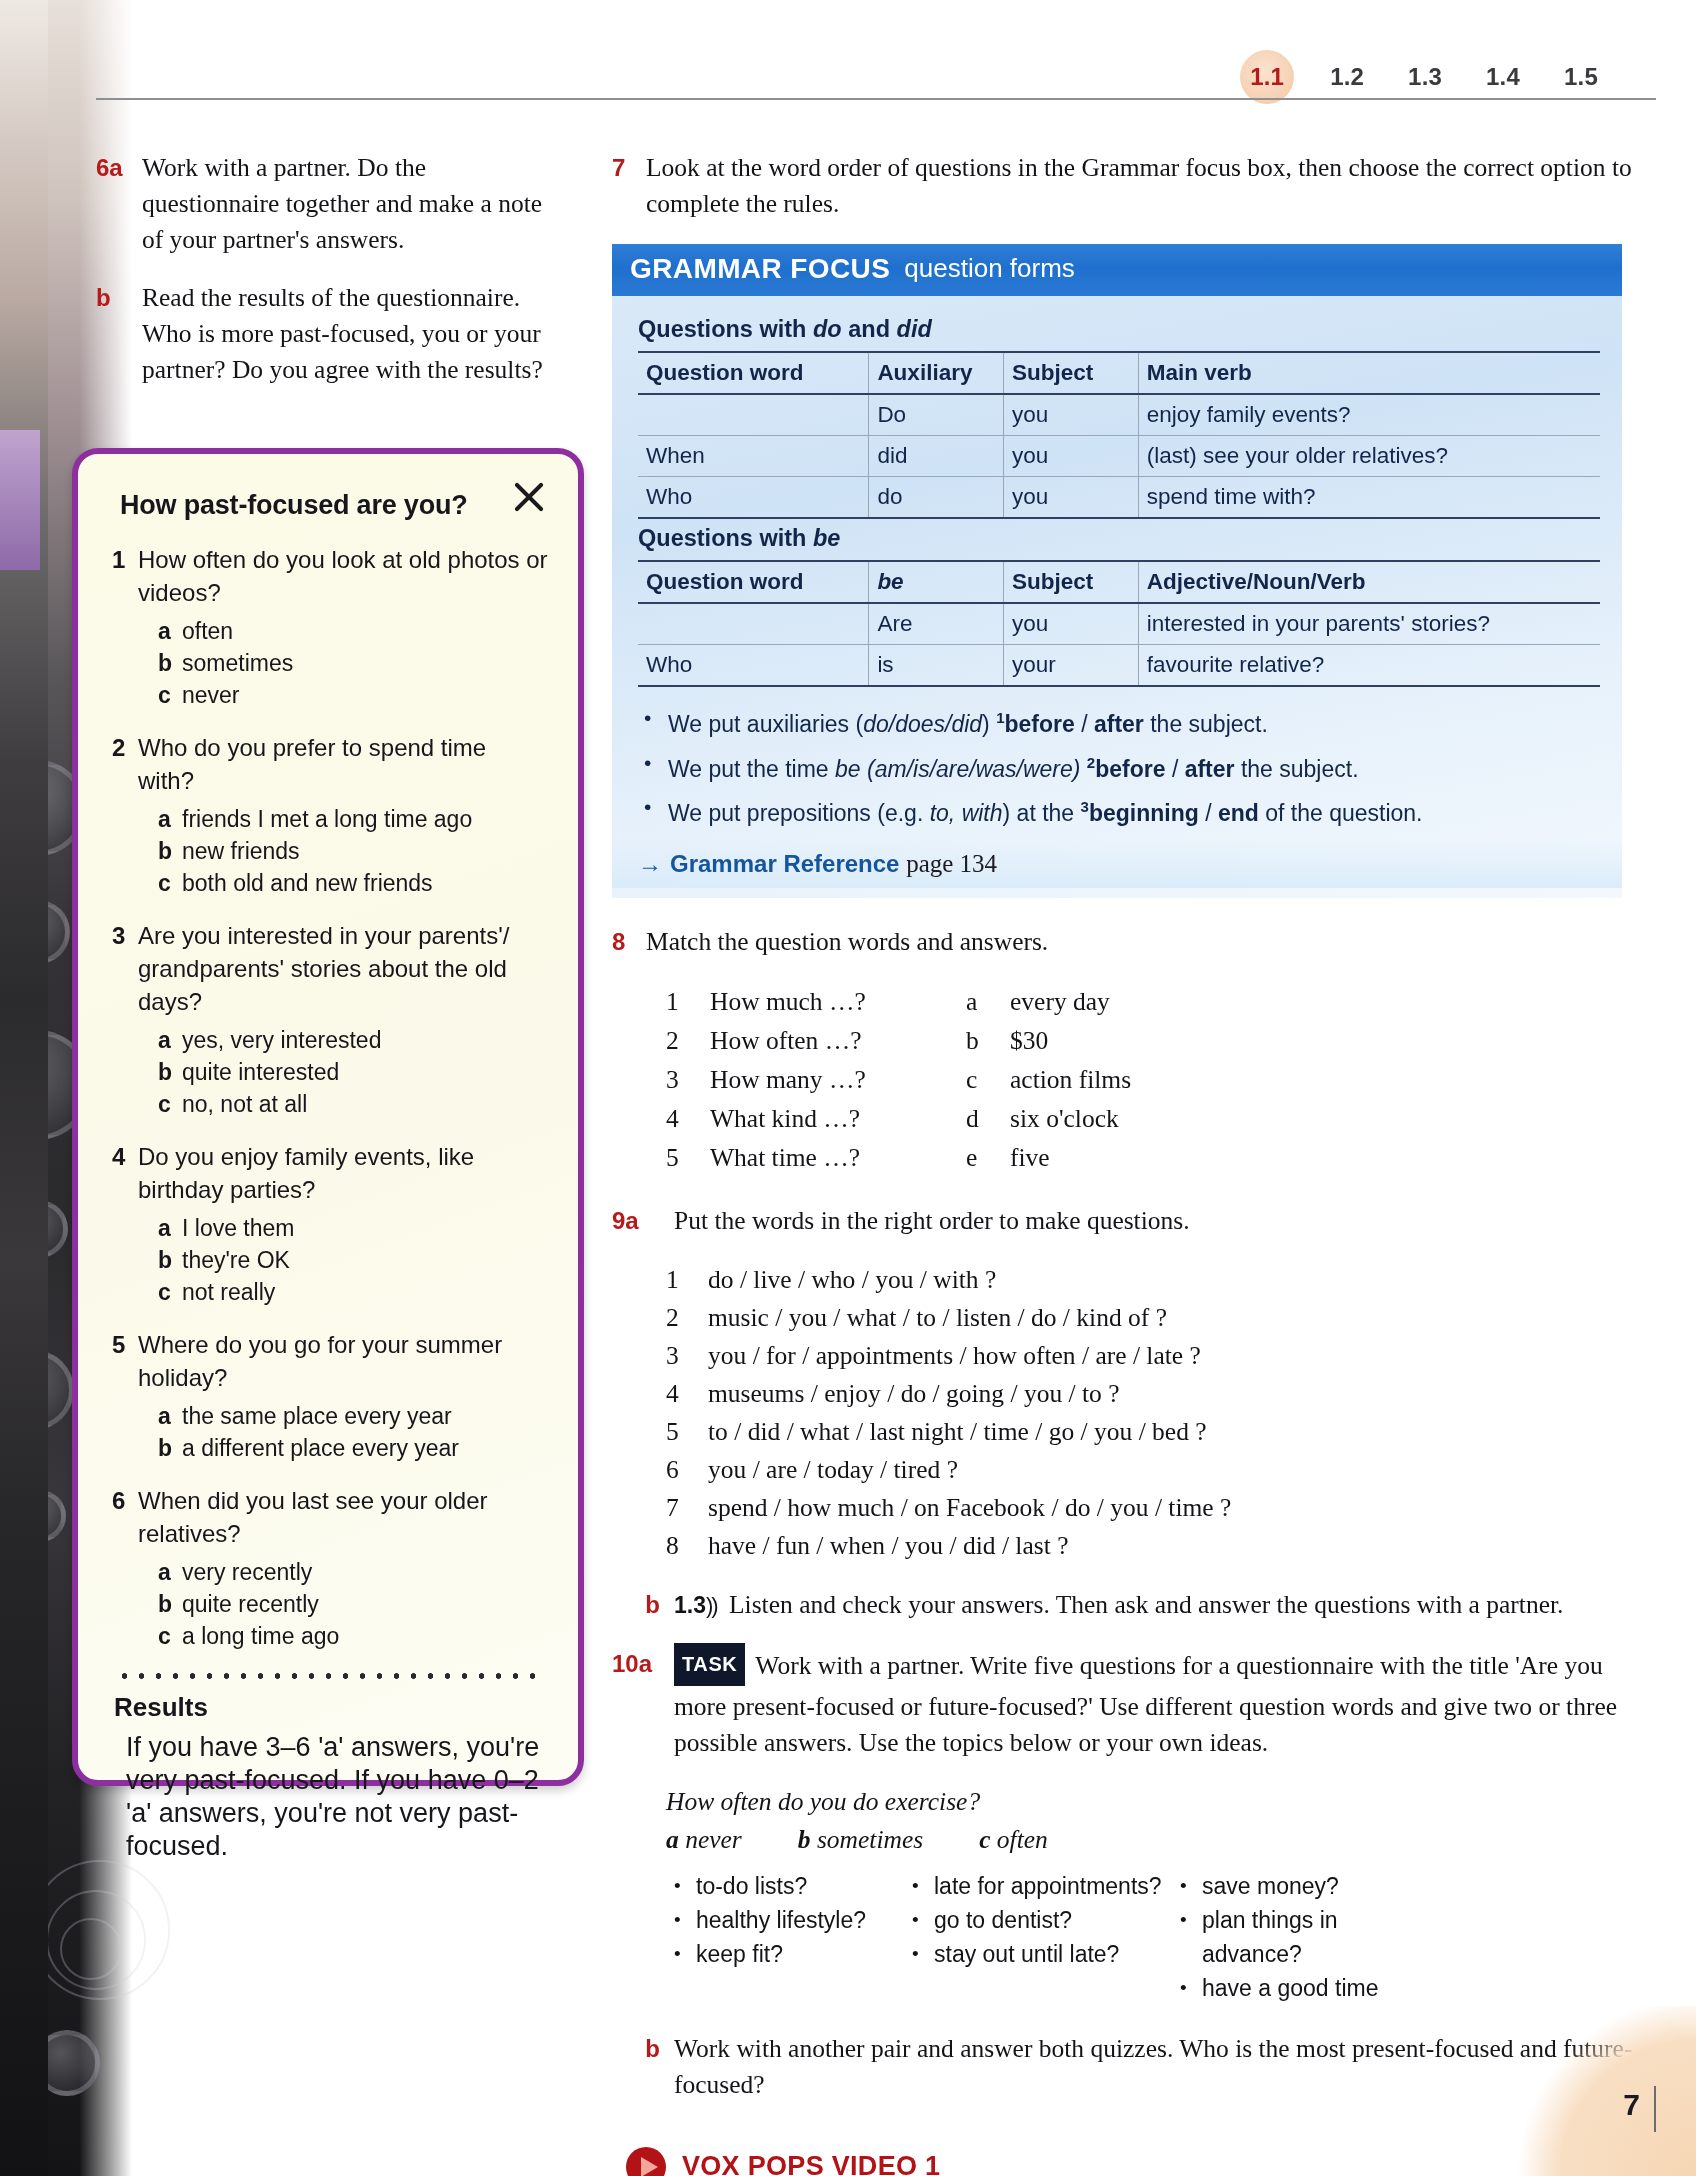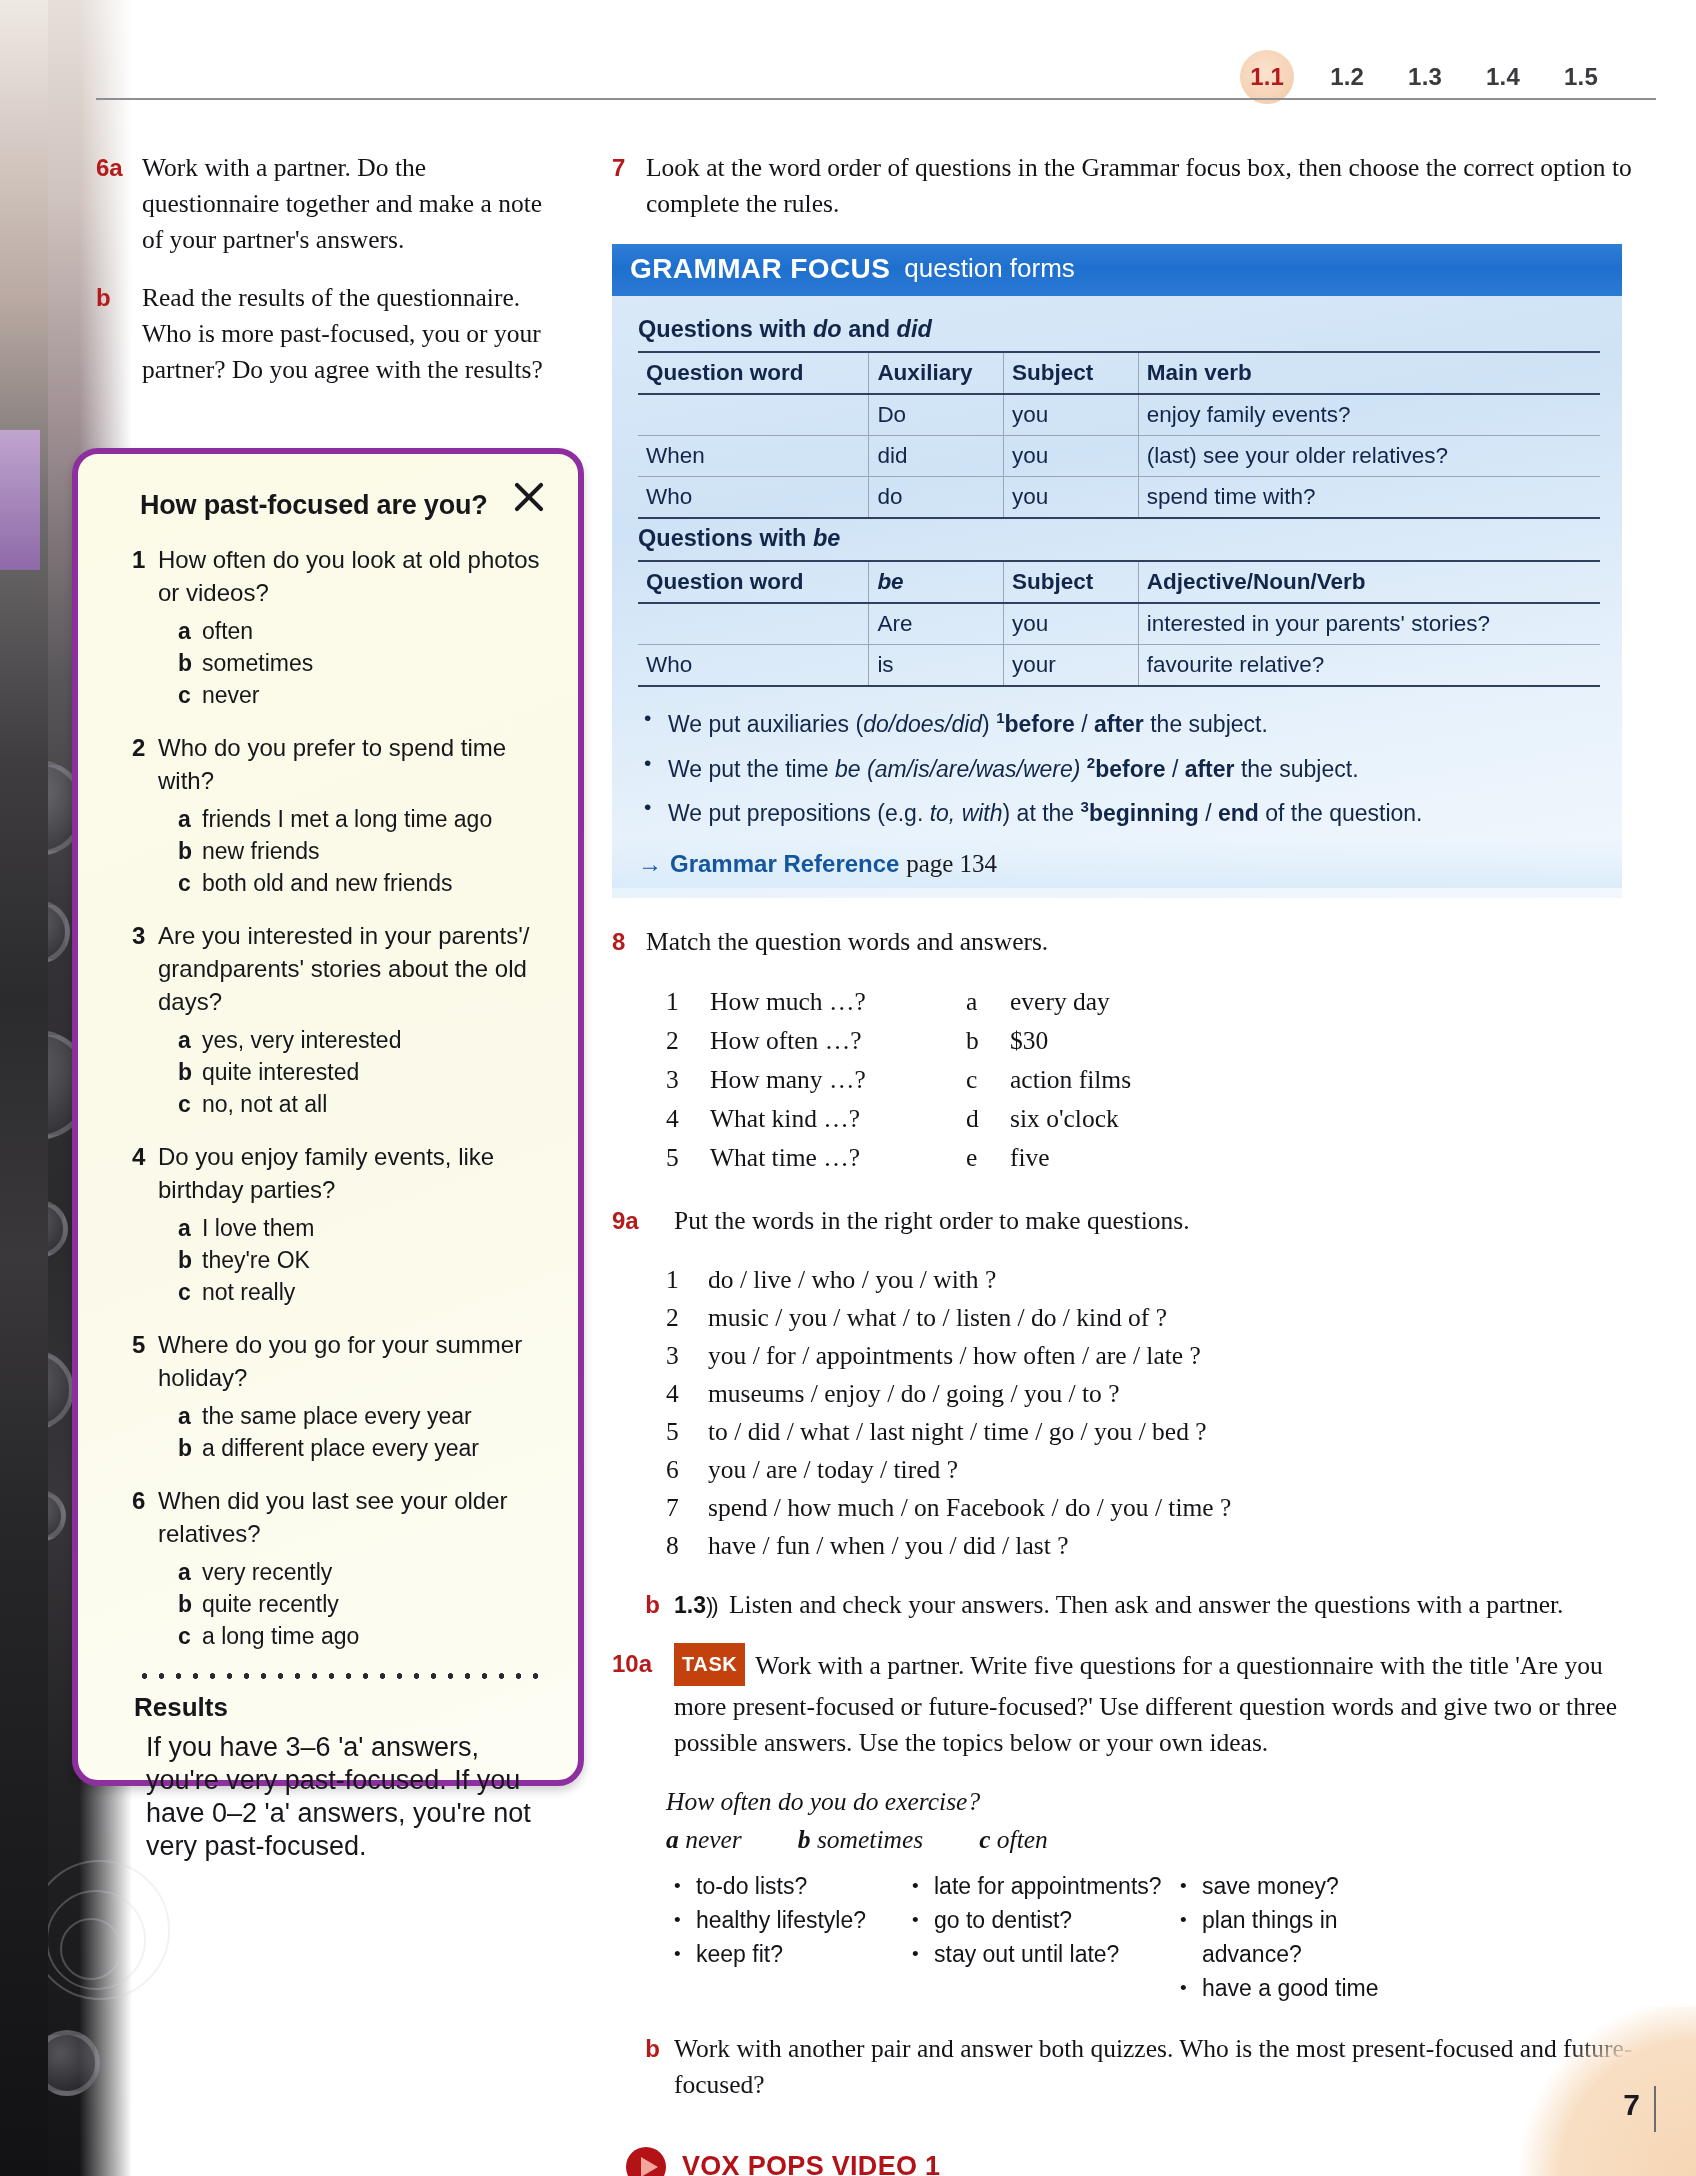--- a/index.html
+++ b/index.html
@@ -92,21 +92,21 @@
   .ex-body { font-size: 25.5px; line-height: 36px; color: #141418; }
 
   
   #questionnaire {
     position: absolute; left: 72px; top: 448px; width: 512px; height: 1338px;
     border: 6px solid #8e2fa0;
     border-radius: 26px;
     background: linear-gradient(160deg,#fcfbe8 0%, #fbfaea 55%, #fdfdf4 100%);
     box-shadow: 0 5px 10px rgba(0,0,0,.18);
     font-family: "Liberation Sans", sans-serif;
-    padding: 30px 30px 24px 54px;
+    padding: 30px 30px 24px 34px;
     z-index: 8;
   }
   #q-close {
     position: absolute; right: 28px; top: 22px; width: 42px; height: 42px;
     cursor: pointer;
   }
   #q-close::before, #q-close::after {
     content: ""; position: absolute; left: 2px; top: 19px;
     width: 38px; height: 4px; background: #1a1a1e; border-radius: 2px;
   }
@@ -196,21 +196,21 @@
   .wordlist { margin-left: 54px; }
   .wl-row { display: flex; font-size: 25.5px; line-height: 38px; color: #141418; }
   .wl-n { flex: 0 0 42px; }
 
   
   .audio-code { font-weight: 700; font-family: "Liberation Sans", sans-serif; font-size: 23px; }
   .audio-icon { font-family: "Liberation Sans", sans-serif; font-size: 22px; letter-spacing: -2px; margin-right: 6px; }
 
   
   .task-badge {
-    display: inline-block; background: #c2410c; color: #ffffff;
+    display: inline-block; background: #0f172a; color: #ffffff;
     font-family: "Liberation Sans", sans-serif; font-weight: 700;
     font-size: 20px; letter-spacing: .6px;
     padding: 3px 8px 4px 8px; margin-right: 10px; position: relative; top: -3px;
   }
 
   
   .ex-example { font-style: italic; font-size: 25.5px; line-height: 38px; color: #141418; margin-left: 54px; }
   .ex-example .opts { display: flex; gap: 0; text-align: center; }
   .ex-example .opt { margin-right: 56px; }
   .ex-example .opt b { font-style: italic; font-weight: 700; }

